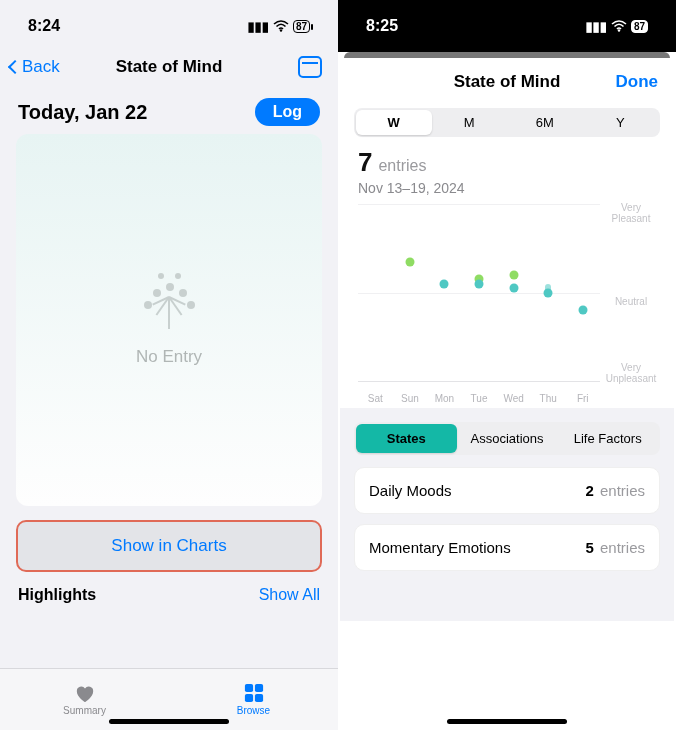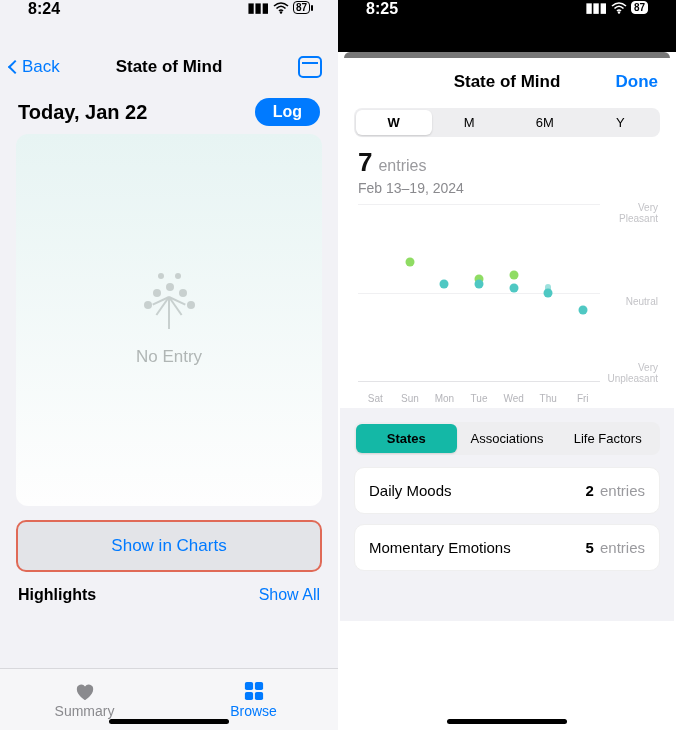--- a/index.html
+++ b/index.html
@@ -1,20 +1,20 @@
 <!DOCTYPE html>
 <html><head>
 <meta charset="utf-8">
 <style>
   * { box-sizing: border-box; margin: 0; padding: 0; font-family: -apple-system, "Helvetica Neue", Arial, sans-serif; }
   body { width: 676px; height: 730px; display: flex; background:#fff; }
   .phone { position: relative; width: 338px; height: 730px; overflow: hidden; background:#f2f2f6; }
   .phone-right { background:#fff; }
   .phone-right .blackbar { height:52px; background:#000; }
-  .status { display:flex; justify-content:space-between; align-items:flex-start; height:52px; padding:0 28px; font-size:16px; font-weight:600; }
+  .status { display:flex; justify-content:space-between; align-items:center; height:52px; padding:0 28px; font-size:16px; font-weight:600; }
   .phone-right .status { position:absolute; top:0; left:0; right:0; color:#fff; z-index:5;}
   .status-icons { display:flex; align-items:center; gap:4px; font-size:13px;}
   .batt { display:inline-flex; align-items:center; border:1.5px solid currentColor; border-radius:4px; padding:0 2px; font-size:10px; font-weight:700; position:relative;}
   .batt::after{content:"";position:absolute;right:-4px;top:3px;width:2px;height:6px;background:currentColor;border-radius:1px;}
   .phone-right .batt{border-color:#fff;color:#000;background:#fff;}
   
   .navhdr { display:flex; align-items:center; justify-content:space-between; padding:0 16px 6px 10px; height:36px;}
   .back { color:#007aff; display:flex; align-items:center; font-size:17px;}
   .chev-left{display:inline-block;width:10px;height:10px;border-left:2.5px solid #007aff;border-bottom:2.5px solid #007aff;transform:rotate(45deg);margin-right:2px;}
   .title1 { position:absolute; left:0; right:0; text-align:center; font-size:17px; font-weight:600;}
@@ -29,21 +29,21 @@
   .tree .b{position:absolute;width:2px;height:22px;background:#c8d0cf;top:24px;left:50%;transform-origin:top;}
   .tree .b1{transform:translateX(-1px) rotate(35deg);} .tree .b2{transform:translateX(-1px) rotate(-35deg);}
   .tree .b3{transform:translateX(-1px) rotate(65deg);height:18px;} .tree .b4{transform:translateX(-1px) rotate(-65deg);height:18px;}
   .tree .dot{position:absolute;width:8px;height:8px;border-radius:50%;background:#c8d0cf;}
   .noentry{font-size:17px;color:#b0b6b5;}
   .showcharts{margin:14px 16px 0;background:#e3e4e8;border:2px solid #e06a57;border-radius:10px;text-align:center;padding:14px 0;color:#007aff;font-size:17px;}
   .hlrow{display:flex;justify-content:space-between;align-items:center;padding:14px 18px 0;}
   .hlrow h3{font-size:16px;font-weight:700;}
   .showall{color:#007aff;font-size:16px;}
   .tabbar{position:absolute;bottom:0;left:0;right:0;height:62px;border-top:1px solid #d8d8dc;background:#f6f6f8;display:flex;}
-  .tab{flex:1;display:flex;flex-direction:column;align-items:center;justify-content:center;gap:2px;color:#8a8a8e;font-size:14px;}
+  .tab{flex:1;display:flex;flex-direction:column;align-items:center;justify-content:center;gap:2px;color:#8a8a8e;font-size:10px;}
   .tab.active{color:#007aff;}
   .tab svg{width:22px;height:20px;}
   .homebar{position:absolute;bottom:6px;left:50%;transform:translateX(-50%);width:120px;height:5px;background:#000;border-radius:3px;}
   .phone-right .homebar{background:#000;}
   
   .sheet-bg{background:#777;height:6px;border-radius:10px 10px 0 0;margin:0 6px;}
   .sheet{background:#fff;border-radius:12px 12px 0 0;margin:0 2px;height:670px;position:relative;padding-bottom:60px;}
   .sheethdr{display:flex;align-items:center;justify-content:center;position:relative;height:48px;}
   .sheethdr .t{font-size:17px;font-weight:600;}
   .done{position:absolute;right:16px;color:#007aff;font-size:17px;font-weight:600;}
@@ -51,21 +51,21 @@
   .seg div{flex:1;text-align:center;font-size:13px;font-weight:500;padding:5px 0;color:#000;border-radius:6px;}
   .seg .on{background:#fff;box-shadow:0 1px 2px rgba(0,0,0,.15);font-weight:600;}
   .totlbl{padding:0 18px;font-size:11px;color:#9a9a9e;letter-spacing:.5px;}
   .totval{padding:0 18px;display:flex;align-items:baseline;gap:6px;}
   .totval b{font-size:26px;font-weight:600;color:#111;}
   .totval span{font-size:16px;color:#9a9a9e;}
   .daterange{padding:0 18px;font-size:14px;color:#8a8a8e;margin-top:2px;}
   .chartwrap{position:relative;margin:8px 14px 4px;height:200px;}
   .plot{position:absolute;left:4px;right:60px;top:0;bottom:22px;border-bottom:1px solid #e3e3e6;}
   .gline{position:absolute;left:0;right:0;border-top:1px solid #f0f0f2;}
-  .ylab{position:absolute;right:2px;font-size:10px;color:#c3c3c7;text-align:right;width:54px;}
+  .ylab{position:absolute;right:2px;font-size:10px;color:#c3c3c7;text-align:center;width:54px;}
   .xlabels{position:absolute;left:4px;right:60px;bottom:0;display:flex;}
   .xlabels span{flex:1;text-align:center;font-size:10px;color:#b5b5ba;}
   .pt{position:absolute;width:9px;height:9px;border-radius:50%;transform:translate(-50%,-50%);}
   .bar{position:absolute;width:6px;border-radius:3px;transform:translateX(-50%);}
   .seg2{margin:12px 14px;display:flex;background:#eeeef0;border-radius:8px;padding:2px;}
   .seg2 div{flex:1;text-align:center;font-size:13px;padding:7px 0;border-radius:6px;color:#000;}
   .seg2 .on{background:#14b8a6;font-weight:700;box-shadow:0 1px 2px rgba(0,0,0,.12);}
   .listcard{margin:0 14px 10px;background:#fff;border:1px solid #efefef;border-radius:10px;padding:14px 14px;display:flex;justify-content:space-between;font-size:15px;}
   .listcard .cnt b{color:#000;font-weight:600;margin-right:2px;}
   .listcard .cnt{color:#9a9a9e;}
@@ -166,21 +166,21 @@
     <div class="seg">
       <div class="on">W</div>
       <div>M</div>
       <div>6M</div>
       <div>Y</div>
     </div>
     <div class="totval">
       <b>7</b>
       <span>entries</span>
     </div>
-    <div class="daterange">Feb 13–19, 2024</div>
+    <div class="daterange">Nov 13–19, 2024</div>
 
     <div class="chartwrap">
       <div class="plot" id="plot">
         <div class="gline" style="top:0%"></div>
         <div class="gline" style="top:50%"></div>
       <div class="pt" style="left: 21.4286%; top: 32.5%; background: rgb(143, 220, 99);"></div>
           <div class="pt" style="left: 50%; top: 42.5%; background: rgb(143, 220, 99);"></div>
           <div class="pt" style="left: 64.2857%; top: 40%; background: rgb(143, 220, 99);"></div>
           <div class="pt" style="left: 35.7143%; top: 45%; background: rgb(79, 200, 195);"></div>
           <div class="pt" style="left: 50%; top: 45%; background: rgb(79, 200, 195);"></div>

